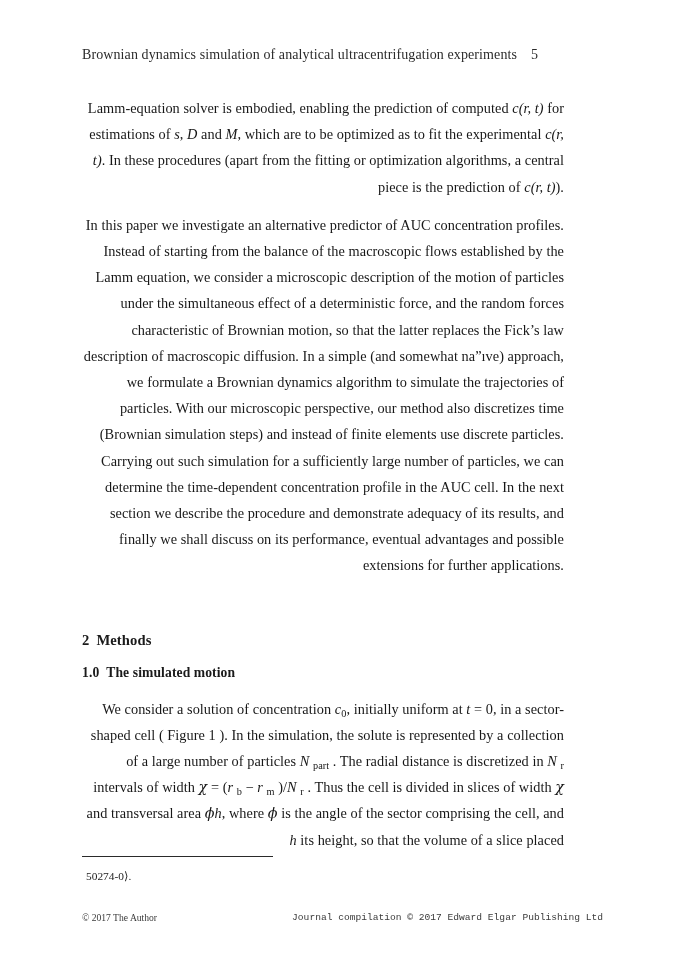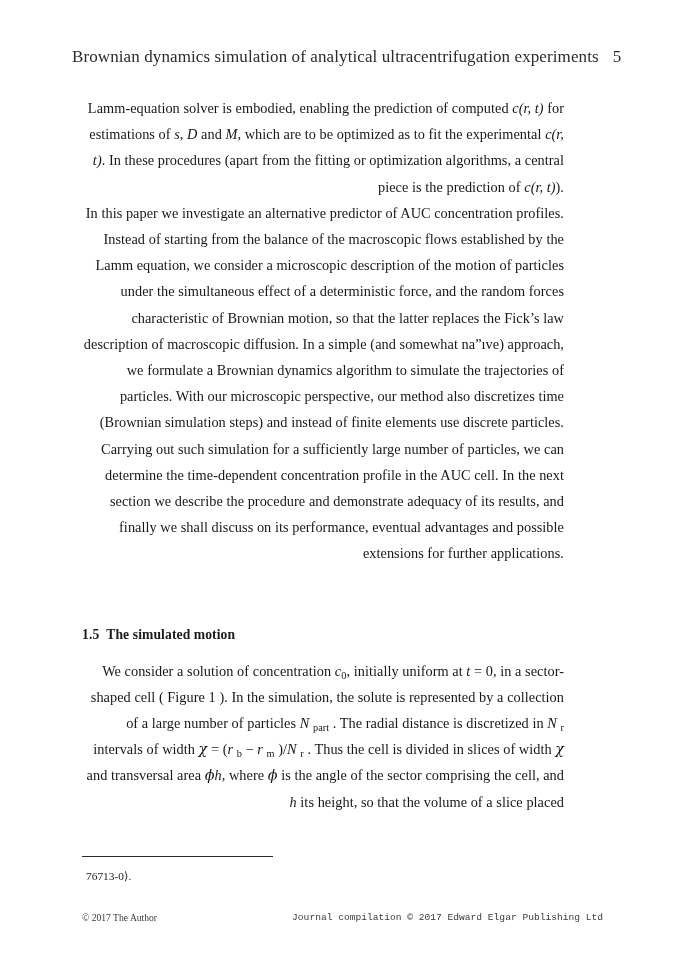--- a/index.html
+++ b/index.html
@@ -19,25 +19,25 @@
 
   .page {
     position: absolute;
     inset: 0;
   }
 
   
   .running-head {
     position: absolute;
     top: 47px;
-    left: 72px;
+    left: 82px;
     right: 82px;
-    font-size: 17px;
+    font-size: 14px;
     color: #2b2b2b;
-    text-align: right;
+    text-align: left;
     letter-spacing: 0.1px;
     white-space: nowrap;
   }
   .running-head .rh-title { }
   .running-head .rh-page {
     margin-left: 14px;
     font-weight: 400;
   }
 
   
@@ -49,21 +49,21 @@
   }
 
   p.body {
     margin: 0;
     font-size: 14.3px;
     line-height: 26.2px;
     text-align: right;
     color: #171717;
     letter-spacing: 0.05px;
   }
-  p.body + p.body { margin-top: 0; }
+  p.body + p.body { margin-top: 12px; }
 
   
   h2.sec {
     font-size: 14.6px;
     font-weight: bold;
     margin: 0;
     padding: 0;
     line-height: 26px;
     letter-spacing: 0.1px;
   }
@@ -136,33 +136,34 @@
   </div>
 
   <div class="column">
 
     <p class="body"><span>Lamm-equation solver is embodied, enabling the prediction of computed </span><span class="mathvar">c</span><span class="mathvar">(r, t)</span><span> for estimations of </span><span class="mathvar">s</span><span>, </span><span class="mathvar">D</span><span> and </span><span class="mathvar">M</span><span>, which are to be optimized as to fit the experimental </span><span class="mathvar">c</span><span class="mathvar">(r, t)</span><span>. In these procedures (apart from the fitting or optimization algorithms, a central piece is the prediction of </span><span class="mathvar">c</span><span class="mathvar">(r, t)</span><span>).</span></p>
 
     <p class="body">In this paper we investigate an alternative predictor of AUC concentration profiles. Instead of starting from the balance of the macroscopic flows established by the Lamm equation, we consider a microscopic description of the motion of particles under the simultaneous effect of a deterministic force, and the random forces characteristic of Brownian motion, so that the latter replaces the Fick’s law description of macroscopic diffusion. In a simple (and somewhat na”ıve) approach, we formulate a Brownian dynamics algorithm to simulate the trajectories of particles. With our microscopic perspective, our method also discretizes time (Brownian simulation steps) and instead of finite elements use discrete particles. Carrying out such simulation for a sufficiently large number of particles, we can determine the time-dependent concentration profile in the AUC cell. In the next section we describe the procedure and demonstrate adequacy of its results, and finally we shall discuss on its performance, eventual advantages and possible extensions for further applications.</p>
 
     <div class="gap-before-sec"></div>
 
+    <h2 class="sec"><span class="sec-num">2</span><span>Methods</span></h2>
 
     <div class="gap-after-sec"></div>
 
-    <h3 class="subsec"><span class="sec-num">1.5</span><span>The simulated motion</span></h3>
+    <h3 class="subsec"><span class="sec-num">1.0</span><span>The simulated motion</span></h3>
 
     <div class="gap-after-subsec"></div>
 
     <p class="body"><span>We consider a solution of concentration </span><span class="mathvar">c</span><sub class="mn">0</sub><span>, initially uniform at </span><span class="mathvar">t</span><span> = 0, in a sector-shaped cell ( Figure 1 ). In the simulation, the solute is represented by a collection of a large number of particles </span><span class="mathvar">N</span>&nbsp;<sub class="ms">part</sub><span> . The radial distance is discretized in </span><span class="mathvar">N</span>&nbsp;<sub class="ms">r</sub><span> intervals of width </span><span class="grk">χ</span><span> = (</span><span class="mathvar">r</span>&nbsp;<sub class="ms">b</sub><span> − </span><span class="mathvar">r</span>&nbsp;<sub class="ms">m</sub><span> )/</span><span class="mathvar">N</span>&nbsp;<sub class="ms">r</sub><span> . Thus the cell is divided in slices of width </span><span class="grk">χ</span><span> and transversal area </span><span class="grk">ϕ</span><span class="mathvar">h</span><span>, where </span><span class="grk">ϕ</span><span> is the angle of the sector comprising the cell, and </span><span class="mathvar">h</span><span> its height, so that the volume of a slice placed</span></p>
 
   </div>
 
   <div class="footnote-rule"></div>
 
-  <div class="footnote">76713-0⟩.</div>
+  <div class="footnote">50274-0⟩.</div>
 
   <div class="footer">
     <span class="footer-left">© 2017 The Author</span>
     <span class="footer-right">Journal compilation © 2017 Edward Elgar Publishing Ltd</span>
   </div>
 
 </div>
 
 </body></html>

